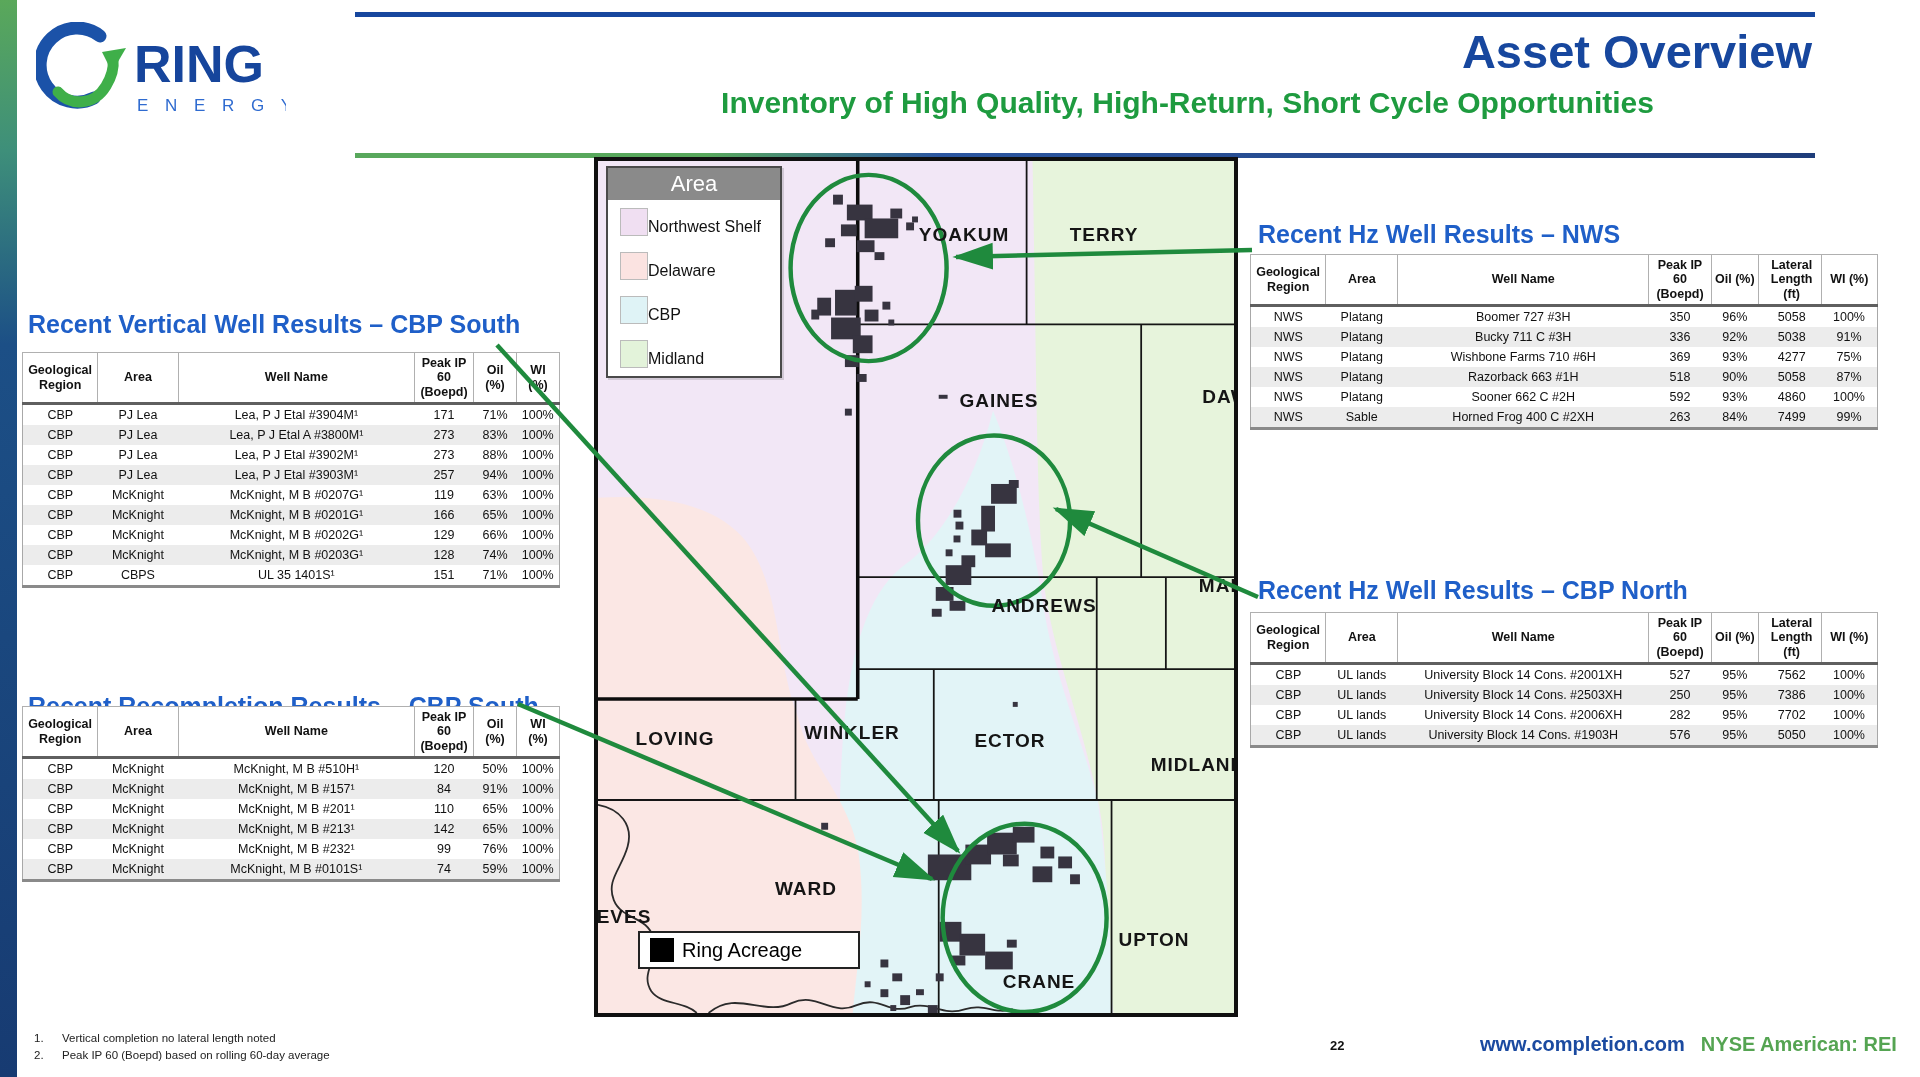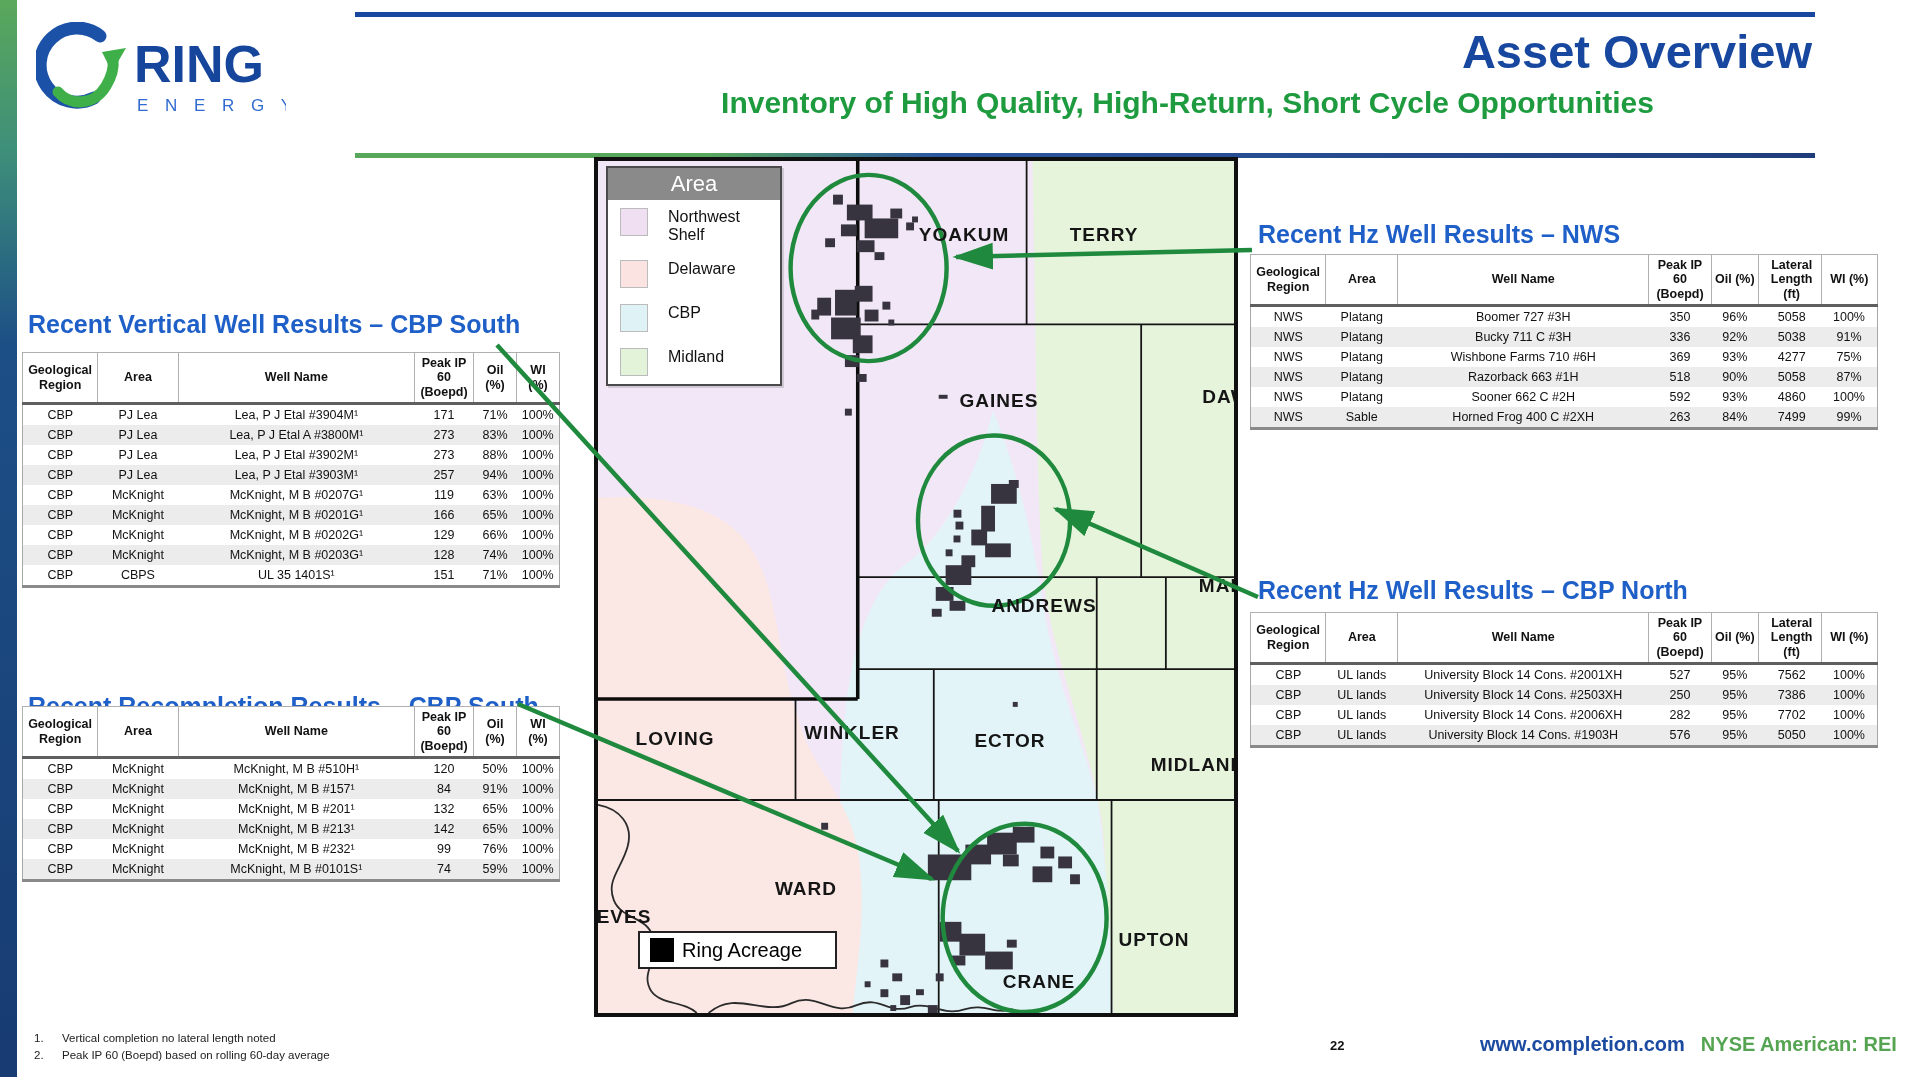--- a/index.html
+++ b/index.html
@@ -48,23 +48,23 @@
   .t7 th:nth-child(6),.t7 td:nth-child(6){width:10%;padding-left:6px;}
   .t7 th:nth-child(7),.t7 td:nth-child(7){width:9%;}
   .map{position:absolute;left:594px;top:157px;width:644px;height:860px;box-sizing:border-box;
     border:4px solid #101010;background:var(--nws);overflow:hidden;}
   .map svg.geo{position:absolute;left:0;top:0;width:100%;height:100%;}
   .county{position:absolute;transform:translate(-50%,-50%);font-size:19px;font-weight:bold;
     color:#151515;letter-spacing:1px;white-space:nowrap;}
   .basin-legend{position:absolute;left:8px;top:5px;width:172px;background:#fff;
     border:2px solid #4a4a4a;box-shadow:2px 2px 0 #00000022;}
   .basin-legend .hdr{background:#8a8a8a;color:#fff;font-size:22px;text-align:center;padding:3px 0;}
-  .leg-item{display:flex;align-items:flex-start;gap:20px;padding:8px 0 8px 12px;font-size:16px;color:#111;}
+  .leg-item{display:flex;align-items:flex-end;gap:0;padding:8px 0 8px 12px;font-size:16px;color:#111;}
   .leg-item .sw{width:26px;height:26px;border:1px solid #bbb;flex:0 0 auto;}
-  .acreage-legend{position:absolute;left:40px;top:770px;width:199px;height:38px;background:#fff;
+  .acreage-legend{position:absolute;left:40px;top:770px;width:222px;height:38px;background:#fff;
     border:2px solid #222;display:flex;align-items:center;gap:8px;padding-left:10px;box-sizing:border-box;}
   .acreage-legend .blk{width:24px;height:24px;background:#000;}
   .acreage-legend .txt{font-size:20px;color:#000;}
   .overlay{position:absolute;left:0;top:0;width:1920px;height:1077px;pointer-events:none;}
   .footnotes{position:absolute;left:34px;top:1030px;font-size:11.5px;color:#222;line-height:1.45;}
   .footnotes .row{display:flex;}
   .footnotes .n{width:28px;}
   .page-num{position:absolute;left:1330px;top:1038px;font-size:13px;font-weight:bold;color:#111;}
   .footer-right{position:absolute;left:1480px;top:1033px;width:410px;text-align:right;font-size:20px;font-weight:bold;white-space:nowrap;}
   .footer-right .site{color:#1b4aa0;margin-right:16px;}
@@ -210,21 +210,21 @@
           <td>McKnight</td>
           <td>McKnight, M B  #157¹</td>
           <td>84</td>
           <td>91%</td>
           <td>100%</td>
         </tr>
         <tr>
           <td>CBP</td>
           <td>McKnight</td>
           <td>McKnight, M B  #201¹</td>
-          <td>132</td>
+          <td>110</td>
           <td>65%</td>
           <td>100%</td>
         </tr>
         <tr>
           <td>CBP</td>
           <td>McKnight</td>
           <td>McKnight, M B  #213¹</td>
           <td>142</td>
           <td>65%</td>
           <td>100%</td>

